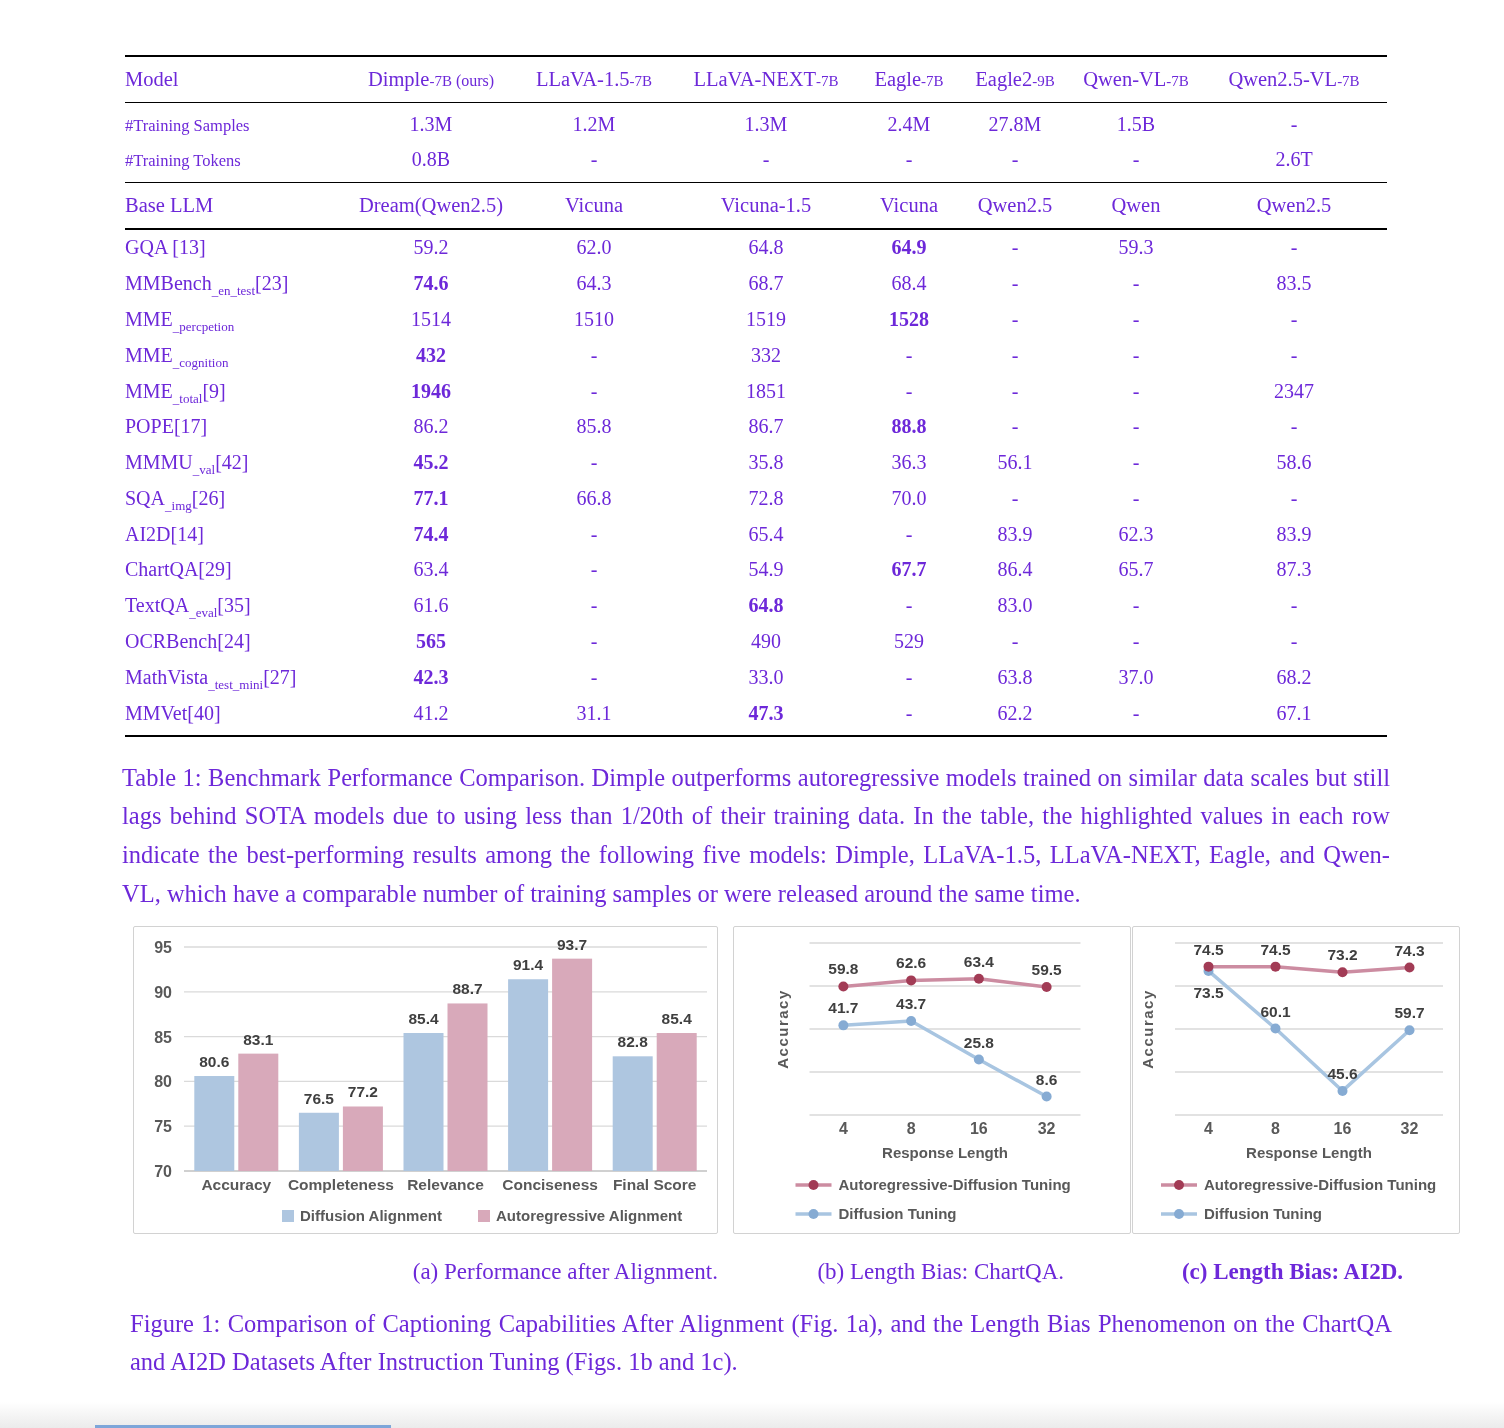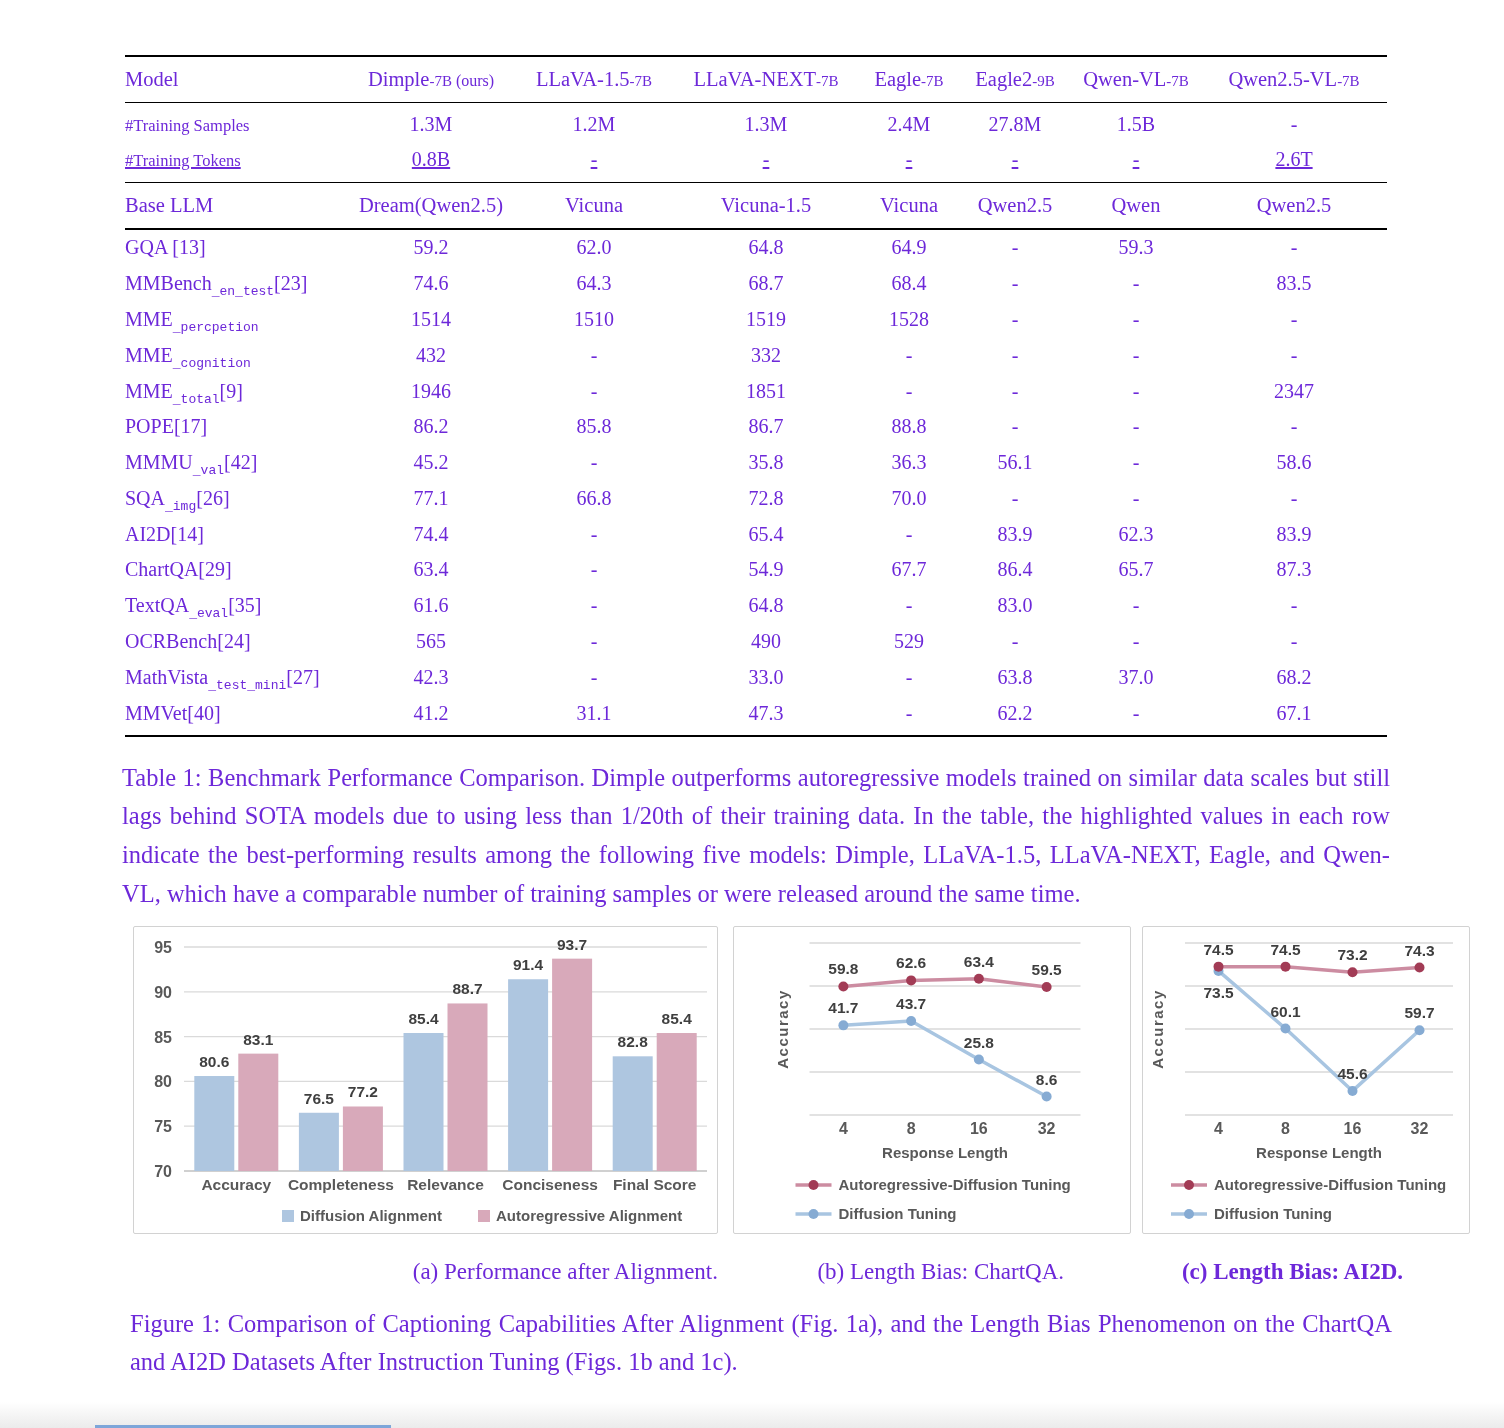--- a/index.html
+++ b/index.html
@@ -7,41 +7,41 @@
         font-family:"Liberation Serif",serif;color:#6d28d9;}
   
   table{border-collapse:collapse;margin:55px 0 0 125px;width:1262px;font-size:20px;}
   td{padding:0;}
   td.c{text-align:center;} td.l{text-align:left;}
   tr.r-header td{border-top:2.5px solid #000;border-bottom:1px solid #000;padding:11px 0;font-size:20.5px;}
   .m-suffix{font-size:15px;}
   .m-note{font-size:16px;}
   tr.r-info td{padding:6px 0;}
   tr.r-info1 td{padding-top:10px;}
-  tr.r-info2 td{border-bottom:1.5px solid #000;padding-bottom:11px;text-decoration:underline;}
+  tr.r-info2 td{border-bottom:1.5px solid #000;padding-bottom:11px;}
   .info-label{font-size:16.5px;}
   tr.r-base td{border-bottom:2px solid #000;padding:11px 0;font-size:20.5px;}
   tr.r-bench td{padding:6.4px 0;}
   tr.r-bench-last td{border-bottom:2.5px solid #000;padding-bottom:10px;}
-  sub.bsub{font-size:13px;line-height:0;font-family:Liberation Mono, monospace;}
-  .bold{font-weight:normal;}
+  sub.bsub{font-size:13px;line-height:0;}
+  .bold{font-weight:bold;}
   
   .table-caption{margin:22px 0 0 122px;width:1268px;font-size:24.5px;line-height:1.58;text-align:justify;}
   .figure-caption{margin:20px 8px 0 130px;width:1262px;font-size:24.5px;line-height:1.55;text-align:justify;}
   .subcap-row{display:flex;margin:25px 0 0 133px;font-size:23px;}
   .subcap{text-align:right;}
   .subcap-a{width:585px;margin-right:15px;}
   .subcap-b{width:331px;margin-right:11px;}
   .subcap-c{width:328px;font-weight:bold;}
   
   .figure-row{display:flex;margin:13px 0 0 133px;}
   .panel{background:#fff;border:1px solid #d2d2d2;border-radius:2px;box-sizing:border-box;}
   .panel svg{display:block;width:100%;height:100%;}
   .panel-a{width:585px;height:308px;margin-right:15px;}
-  .panel-b{width:398px;height:308px;margin-right:11px;}
+  .panel-b{width:398px;height:308px;margin-right:1px;}
   .panel-c{width:328px;height:308px;}
   
   .ct{font-family:"Liberation Sans",sans-serif;font-weight:bold;fill:#595959;}
   .ct-tick{font-size:16px;}
   .ct-cat{font-size:15.5px;}
   .ct-axis{font-size:15px;letter-spacing:1.5px;}
   .ct-axis2{font-size:15px;}
   .ct-lgd{font-size:15px;}
   .ct-dl{font-family:"Liberation Sans",sans-serif;font-weight:bold;fill:#3f3f3f;font-size:15.5px;}
   

